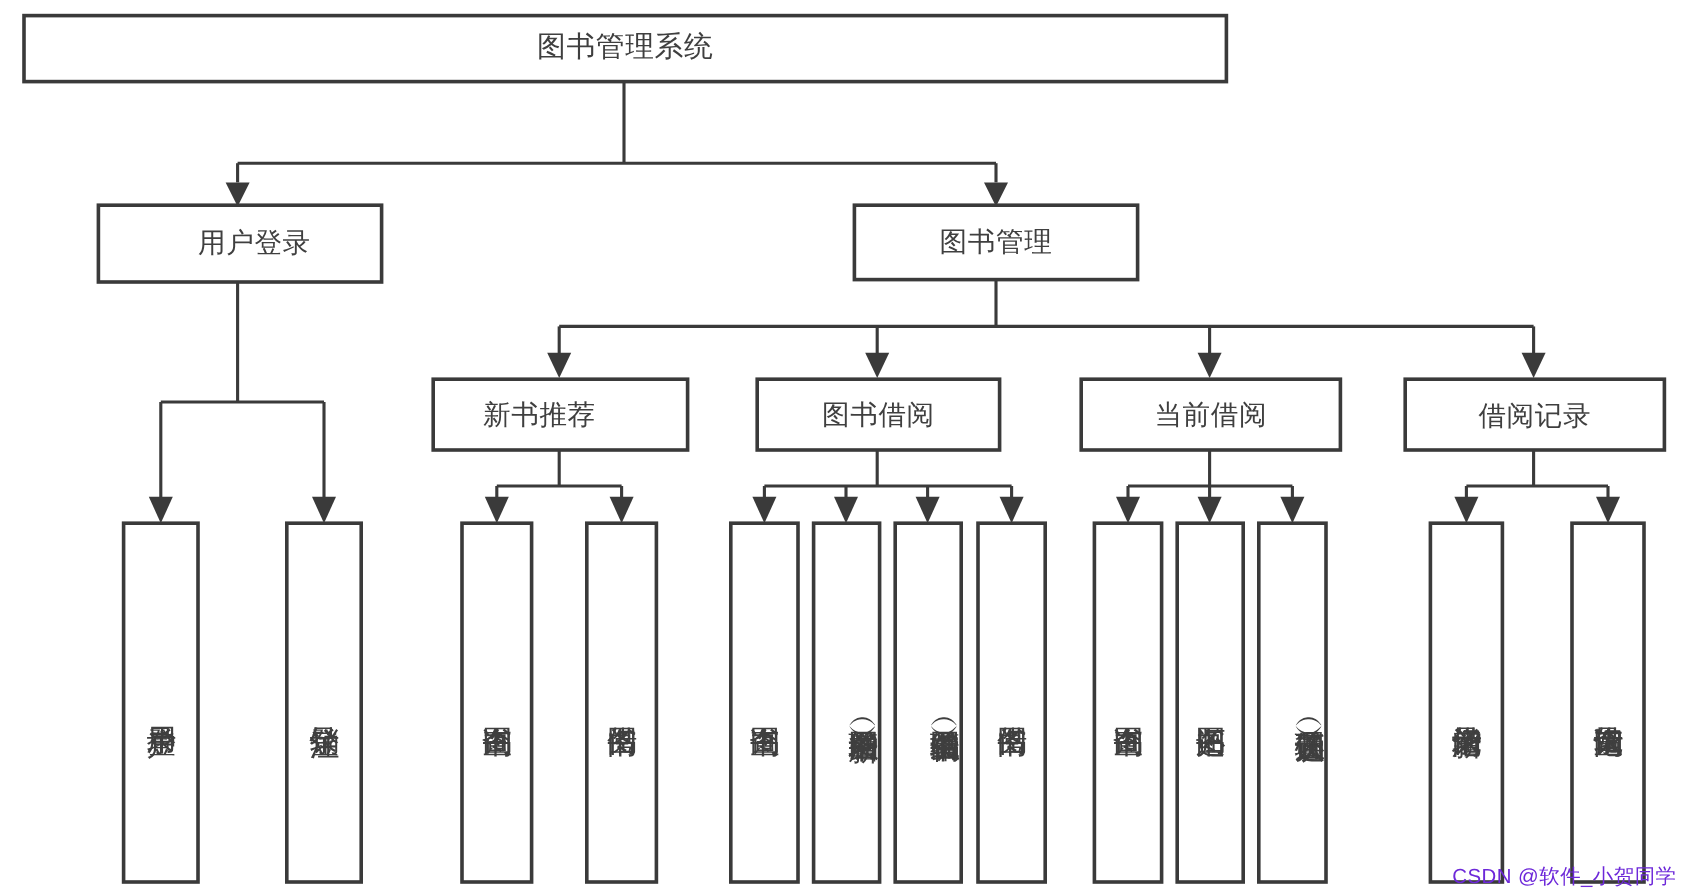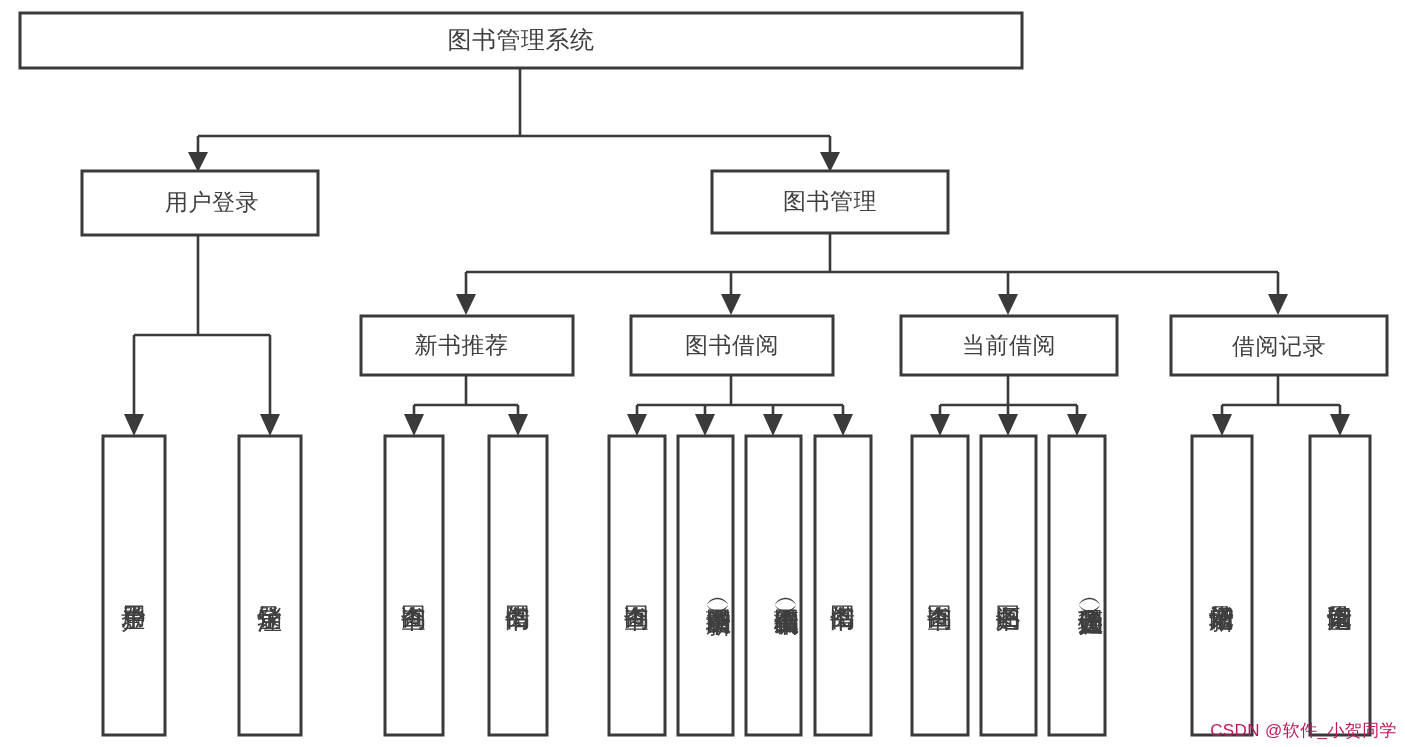--- a/index.html
+++ b/index.html
@@ -64,21 +64,21 @@
     line-height: 1.12;
     writing-mode: vertical-rl;
     text-orientation: upright;
     white-space: nowrap;
     pointer-events: none;
   }
   .watermark {
     position: absolute;
     right: 8px;
     bottom: 5px;
-    color: #be185d;
+    color: #6d28d9;
     font-size: 17px;
     letter-spacing: 0.4px;
     white-space: nowrap;
     pointer-events: none;
   }
 </style>
 </head>
 <body>
 
 <div id="diagram-root">
@@ -176,21 +176,21 @@
       <rect class="node-rect" x="1192" y="436" width="60" height="299"></rect>
       <rect class="node-rect" x="1310" y="436" width="60" height="299"></rect>
     </g>
   </svg>
 
   <div class="node-label-h" style="left:20px; top:13px; width:1002px; height:55px; font-size:24px;">图书管理系统</div>
 
   <div class="node-label-h" style="left:82px; top:171px; width:236px; height:64px;margin-left:12px;">用户登录</div>
   <div class="node-label-h" style="left:712px; top:171px; width:236px; height:62px;text-align:center;">图书管理</div>
 
-  <div class="node-label-h" style="left:373px; top:316px; width:177px; height:59px;">新书推荐</div>
+  <div class="node-label-h" style="left:361px; top:316px; width:177px; height:59px;">新书推荐</div>
   <div class="node-label-h" style="left:631px; top:316px; width:202px; height:59px;">图书借阅</div>
   <div class="node-label-h" style="left:901px; top:316px; width:216px; height:59px;">当前借阅</div>
   <div class="node-label-h" style="left:1171px; top:316px; width:216px; height:61px;">借阅记录</div>
 
   <div class="node-label-v" style="left:103px; top:436px; width:62px; height:299px;">用户登录</div>
   <div class="node-label-v" style="left:239px; top:436px; width:62px; height:299px;">注销登录</div>
 
   <div class="node-label-v" style="left:385px; top:436px; width:58px; height:299px;">查询图书</div>
   <div class="node-label-v" style="left:489px; top:436px; width:58px; height:299px;">借阅图书</div>
 

